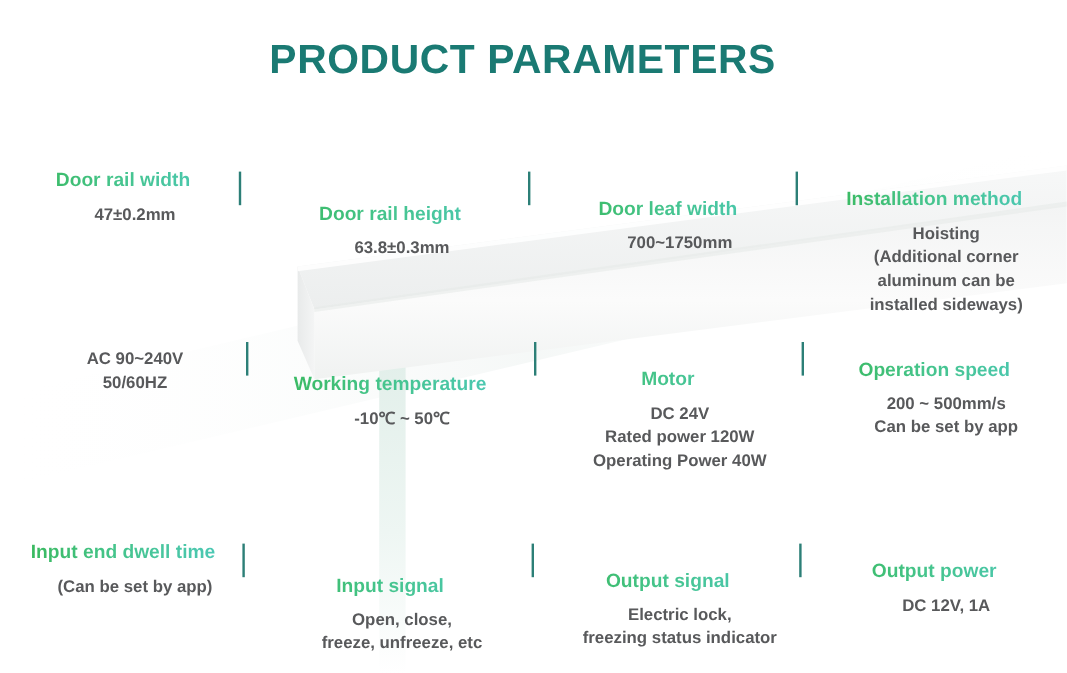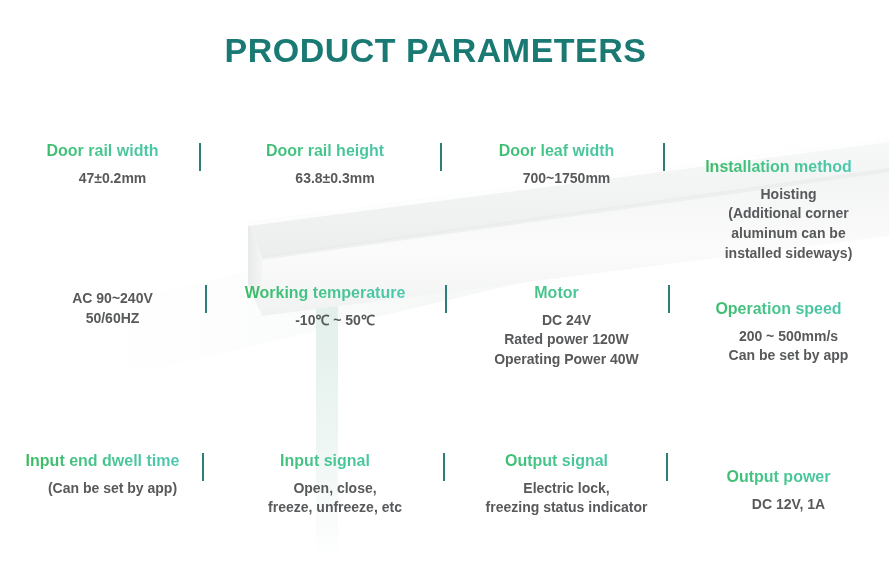--- a/index.html
+++ b/index.html
@@ -58,22 +58,22 @@
   .spec-row.row-3 { top: 450px; }
 
   .spec-cell {
     flex: 0 0 auto;
     text-align: center;
     position: relative;
   }
 
   
   .col-1 { width: 205px; }
-  .col-2 { width: 240px; }
-  .col-3 { width: 223px; }
+  .col-2 { width: 240px; margin-top: 28px; }
+  .col-3 { width: 223px; margin-top: 24px; }
   .col-4 { width: 221px; margin-top: 16px; }
 
   .spec-label {
     font-size: 16px;
     font-weight: bold;
     line-height: 1.35;
     white-space: nowrap;
     background-image: linear-gradient(90deg, #35b54f 0%, #45c48a 45%, #4ec9c0 100%);
     -webkit-background-clip: text;
     background-clip: text;

